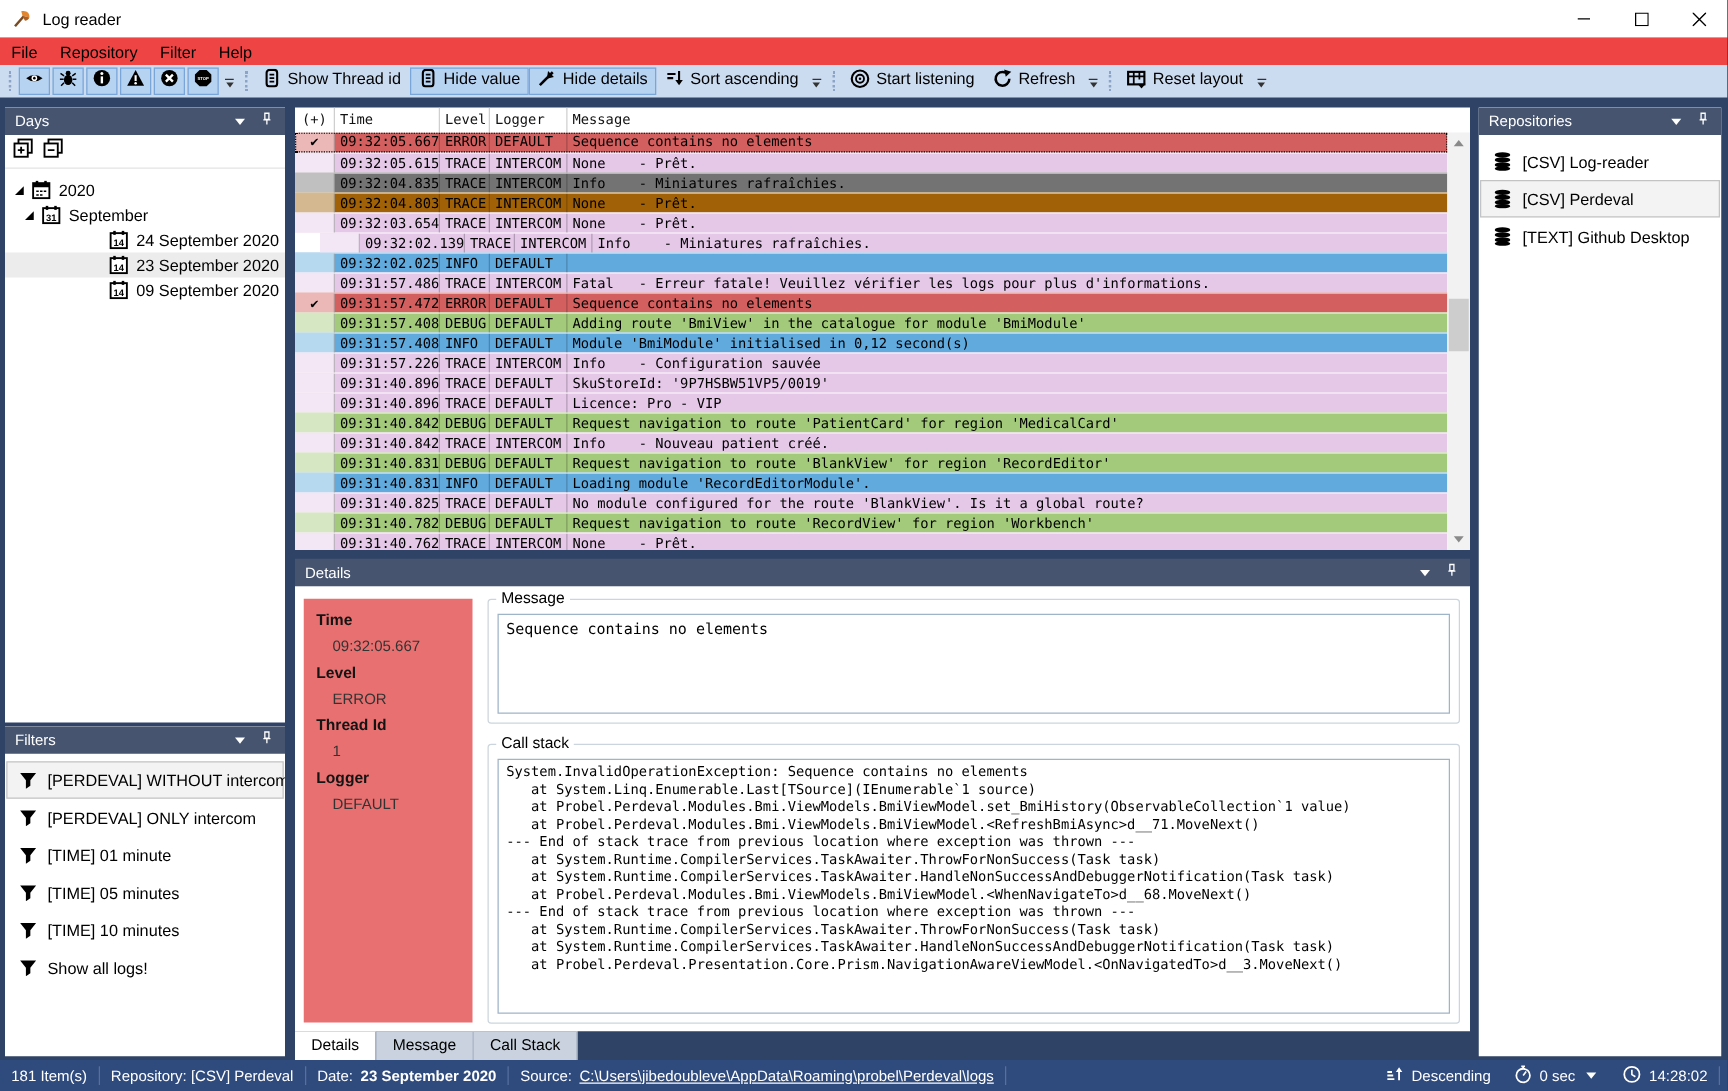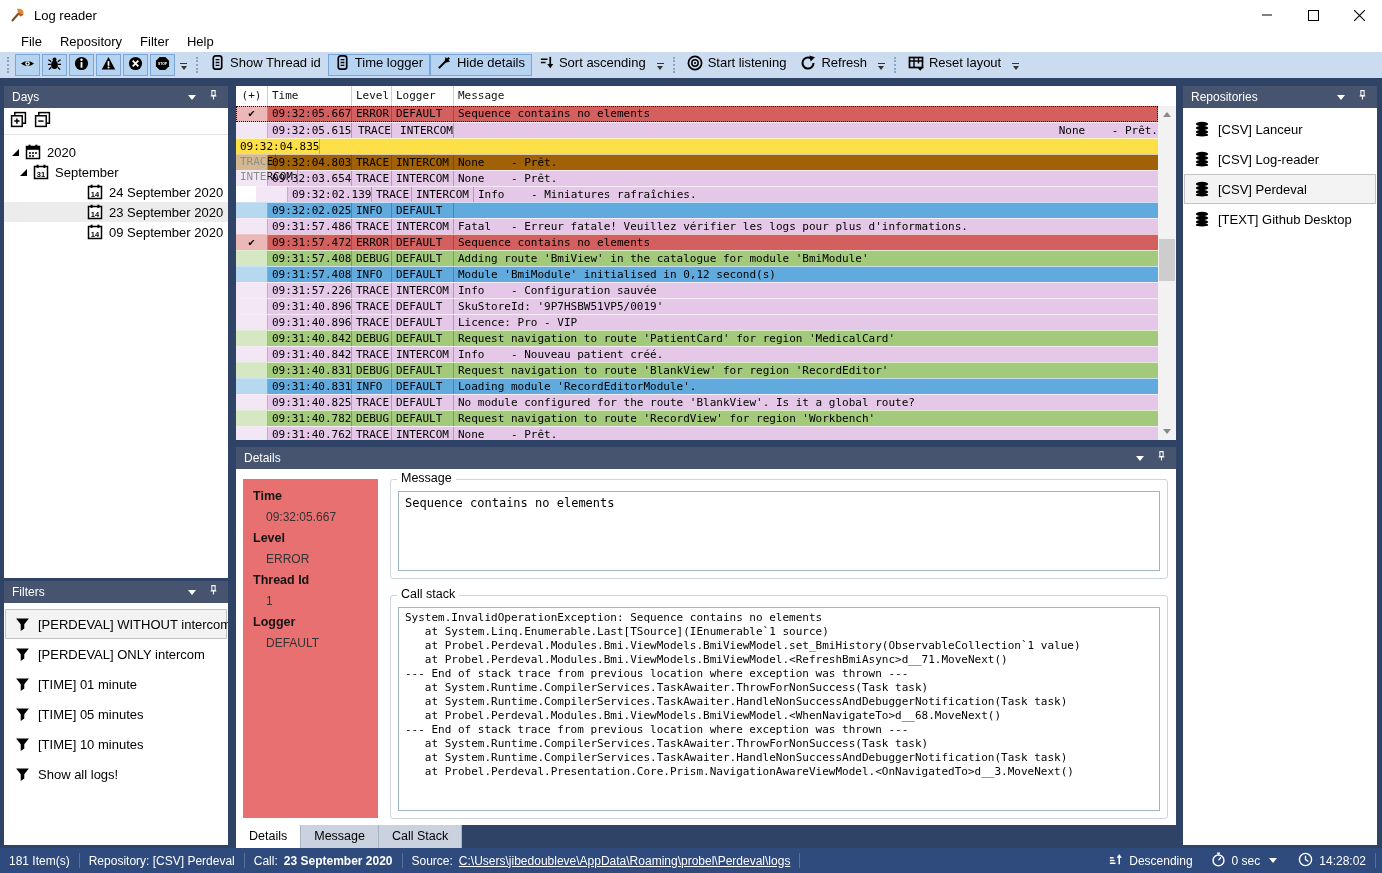--- a/index.html
+++ b/index.html
@@ -7,21 +7,21 @@
   body{font-family:"Liberation Sans",sans-serif;position:relative;background:var(--dock,#2f4366);color:#000}
 
   
   .titlebar{position:absolute;top:0;left:0;right:0;height:30px;background:#fff;display:flex;align-items:center;z-index:6}
   .app-icon{margin-left:10px;display:flex}
   .title-text{font-size:13px;margin-left:8px}
   .win-controls{margin-left:auto;display:flex;height:100%}
   .win-btn{width:46px;height:100%;display:flex;align-items:center;justify-content:center}
 
   
-  .menubar{position:absolute;top:30px;left:0;right:0;height:22px;background:#ffffff;display:flex;align-items:center;padding-left:12px;z-index:5}
+  .menubar{position:absolute;top:30px;left:0;right:0;height:22px;background:#ef4444;display:flex;align-items:center;padding-left:0;z-index:5}
   .menu-item{font-size:13px;padding:2px 9px}
   .toolbar{position:absolute;top:52px;left:0;right:0;height:26px;background:#ccdcf0;display:flex;align-items:center;padding-left:2px;z-index:5}
   .tb-grip{width:2px;height:16px;border-left:2px dotted #8ba3c6;margin:0 5px}
   .tb-toggle{width:25px;height:22px;display:flex;align-items:center;justify-content:center;border:1px solid transparent;margin:0 1px}
   .tb-toggle.active,.tb-btn.active{background:var(--tbactive,#b7d3f2);border-color:#79a5d8}
   .tb-btn{display:flex;align-items:flex-start;gap:5px;height:22px;padding:0 6px;font-size:13px;border:1px solid transparent;white-space:nowrap}
   .overflow{display:flex;flex-direction:column;align-items:center;margin:2px 4px 0 4px}
   .ov-bar{width:7px;height:1px;background:#333;margin-bottom:2px}
   .ov-tri{width:0;height:0;border-left:3.5px solid transparent;border-right:3.5px solid transparent;border-top:4px solid #333}
 
@@ -187,21 +187,21 @@
           <rect x="3.5" y="1" width="9" height="14" rx="2.5" fill="none" stroke="#000" stroke-width="1.8"></rect>
           <path d="M6 5h4M6 8h4M6 11h4" stroke="#000" stroke-width="1.4"></path>
         </svg></span>
     <span>Show Thread id</span>
   </span>
   <span class="tb-btn active">
     <span><svg viewBox="0 0 16 16" width="15" height="15">
           <rect x="3.5" y="1" width="9" height="14" rx="2.5" fill="none" stroke="#000" stroke-width="1.8"></rect>
           <path d="M6 5h4M6 8h4M6 11h4" stroke="#000" stroke-width="1.4"></path>
         </svg></span>
-    <span>Time logger</span>
+    <span>Hide value</span>
   </span>
   <span class="tb-btn active">
     <span><svg viewBox="0 0 16 16" width="15" height="15">
           <path d="M9 2 L14 7 L8 8.5 Z" fill="#000"></path>
           <path d="M2 14 L13 3" stroke="#000" stroke-width="2.2"></path>
         </svg></span>
     <span>Hide details</span>
   </span>
   <span class="tb-btn">
     <span><svg viewBox="0 0 16 16" width="15" height="15">
@@ -407,28 +407,28 @@
     <div class="lt-h" style="flex:1;border-right:none">Message</div>
   </div>
   <div class="log-rows">
       <div class="lrow sel" style="background: rgb(211, 95, 95);">
         <div class="lcell c-check w-check">✔</div>
         <div class="lcell c-time w-time">09:32:05.667</div>
         <div class="lcell c-level w-level">ERROR</div>
         <div class="lcell c-logger w-logger">DEFAULT</div>
         <div class="lcell c-msg">Sequence contains no elements</div>
       </div>
-      <div class="lrow" style="background: rgb(229, 199, 232); text-align: right;">
+      <div class="lrow" style="background: rgb(229, 199, 232);">
         <div class="lcell c-check w-check"></div>
         <div class="lcell c-time w-time">09:32:05.615</div>
         <div class="lcell c-level w-level">TRACE</div>
         <div class="lcell c-logger w-logger">INTERCOM</div>
         <div class="lcell c-msg">None    - Prêt.</div>
       </div>
-      <div class="lrow" style="background: #fde047; flex-direction: column;">
+      <div class="lrow" style="background: #737373;">
         <div class="lcell c-check w-check"></div>
         <div class="lcell c-time w-time">09:32:04.835</div>
         <div class="lcell c-level w-level">TRACE</div>
         <div class="lcell c-logger w-logger">INTERCOM</div>
         <div class="lcell c-msg">Info    - Miniatures rafraîchies.</div>
       </div>
       <div class="lrow" style="background: #a16207;">
         <div class="lcell c-check w-check"></div>
         <div class="lcell c-time w-time">09:32:04.803</div>
         <div class="lcell c-level w-level">TRACE</div>
@@ -622,69 +622,58 @@
   <div class="list">
       <div class="list-item">
         <span class="ticon16">
           <svg viewBox="0 0 16 16" width="16" height="16">
             <ellipse cx="8" cy="2.9" rx="6.2" ry="2.1" fill="#000"></ellipse>
             <ellipse cx="8" cy="6.9" rx="6.2" ry="2.1" fill="#000"></ellipse>
             <ellipse cx="8" cy="10.9" rx="6.2" ry="2.1" fill="#000"></ellipse>
             <ellipse cx="8" cy="13.9" rx="6.2" ry="1.7" fill="#000"></ellipse>
           </svg>
         </span>
-        <span>[CSV] Lanceur</span>
-      </div>
-      <div class="list-item">
+        <span>[CSV] Log-reader</span>
+      </div>
+      <div class="list-item selected">
         <span class="ticon16">
           <svg viewBox="0 0 16 16" width="16" height="16">
             <ellipse cx="8" cy="2.9" rx="6.2" ry="2.1" fill="#000"></ellipse>
             <ellipse cx="8" cy="6.9" rx="6.2" ry="2.1" fill="#000"></ellipse>
             <ellipse cx="8" cy="10.9" rx="6.2" ry="2.1" fill="#000"></ellipse>
             <ellipse cx="8" cy="13.9" rx="6.2" ry="1.7" fill="#000"></ellipse>
           </svg>
         </span>
-        <span>[CSV] Log-reader</span>
-      </div>
-      <div class="list-item selected">
+        <span>[CSV] Perdeval</span>
+      </div>
+      <div class="list-item">
         <span class="ticon16">
           <svg viewBox="0 0 16 16" width="16" height="16">
             <ellipse cx="8" cy="2.9" rx="6.2" ry="2.1" fill="#000"></ellipse>
             <ellipse cx="8" cy="6.9" rx="6.2" ry="2.1" fill="#000"></ellipse>
             <ellipse cx="8" cy="10.9" rx="6.2" ry="2.1" fill="#000"></ellipse>
             <ellipse cx="8" cy="13.9" rx="6.2" ry="1.7" fill="#000"></ellipse>
           </svg>
         </span>
-        <span>[CSV] Perdeval</span>
-      </div>
-      <div class="list-item">
-        <span class="ticon16">
-          <svg viewBox="0 0 16 16" width="16" height="16">
-            <ellipse cx="8" cy="2.9" rx="6.2" ry="2.1" fill="#000"></ellipse>
-            <ellipse cx="8" cy="6.9" rx="6.2" ry="2.1" fill="#000"></ellipse>
-            <ellipse cx="8" cy="10.9" rx="6.2" ry="2.1" fill="#000"></ellipse>
-            <ellipse cx="8" cy="13.9" rx="6.2" ry="1.7" fill="#000"></ellipse>
-          </svg>
-        </span>
         <span>[TEXT] Github Desktop</span>
       </div>
     </div>
 </div>
 
 <div class="statusbar">
   <div class="sb-item">
       <span>181 Item(s)</span>
     </div>
   <span class="sb-sep"></span>
   <div class="sb-item">
       <span>Repository: [CSV] Perdeval</span>
     </div>
   <span class="sb-sep"></span>
   <div class="sb-item">
-    <span>Call:</span>
+    <span>Date:</span>
     <span class="sb-b">23 September 2020</span>
   </div>
   <span class="sb-sep"></span>
   <div class="sb-item">
     <span>Source:</span>
     <span class="sb-link">C:\Users\jibedoubleve\AppData\Roaming\probel\Perdeval\logs</span>
   </div>
   <span class="sb-sep"></span>
   <span class="sb-spacer"></span>
   <div class="sb-item">

